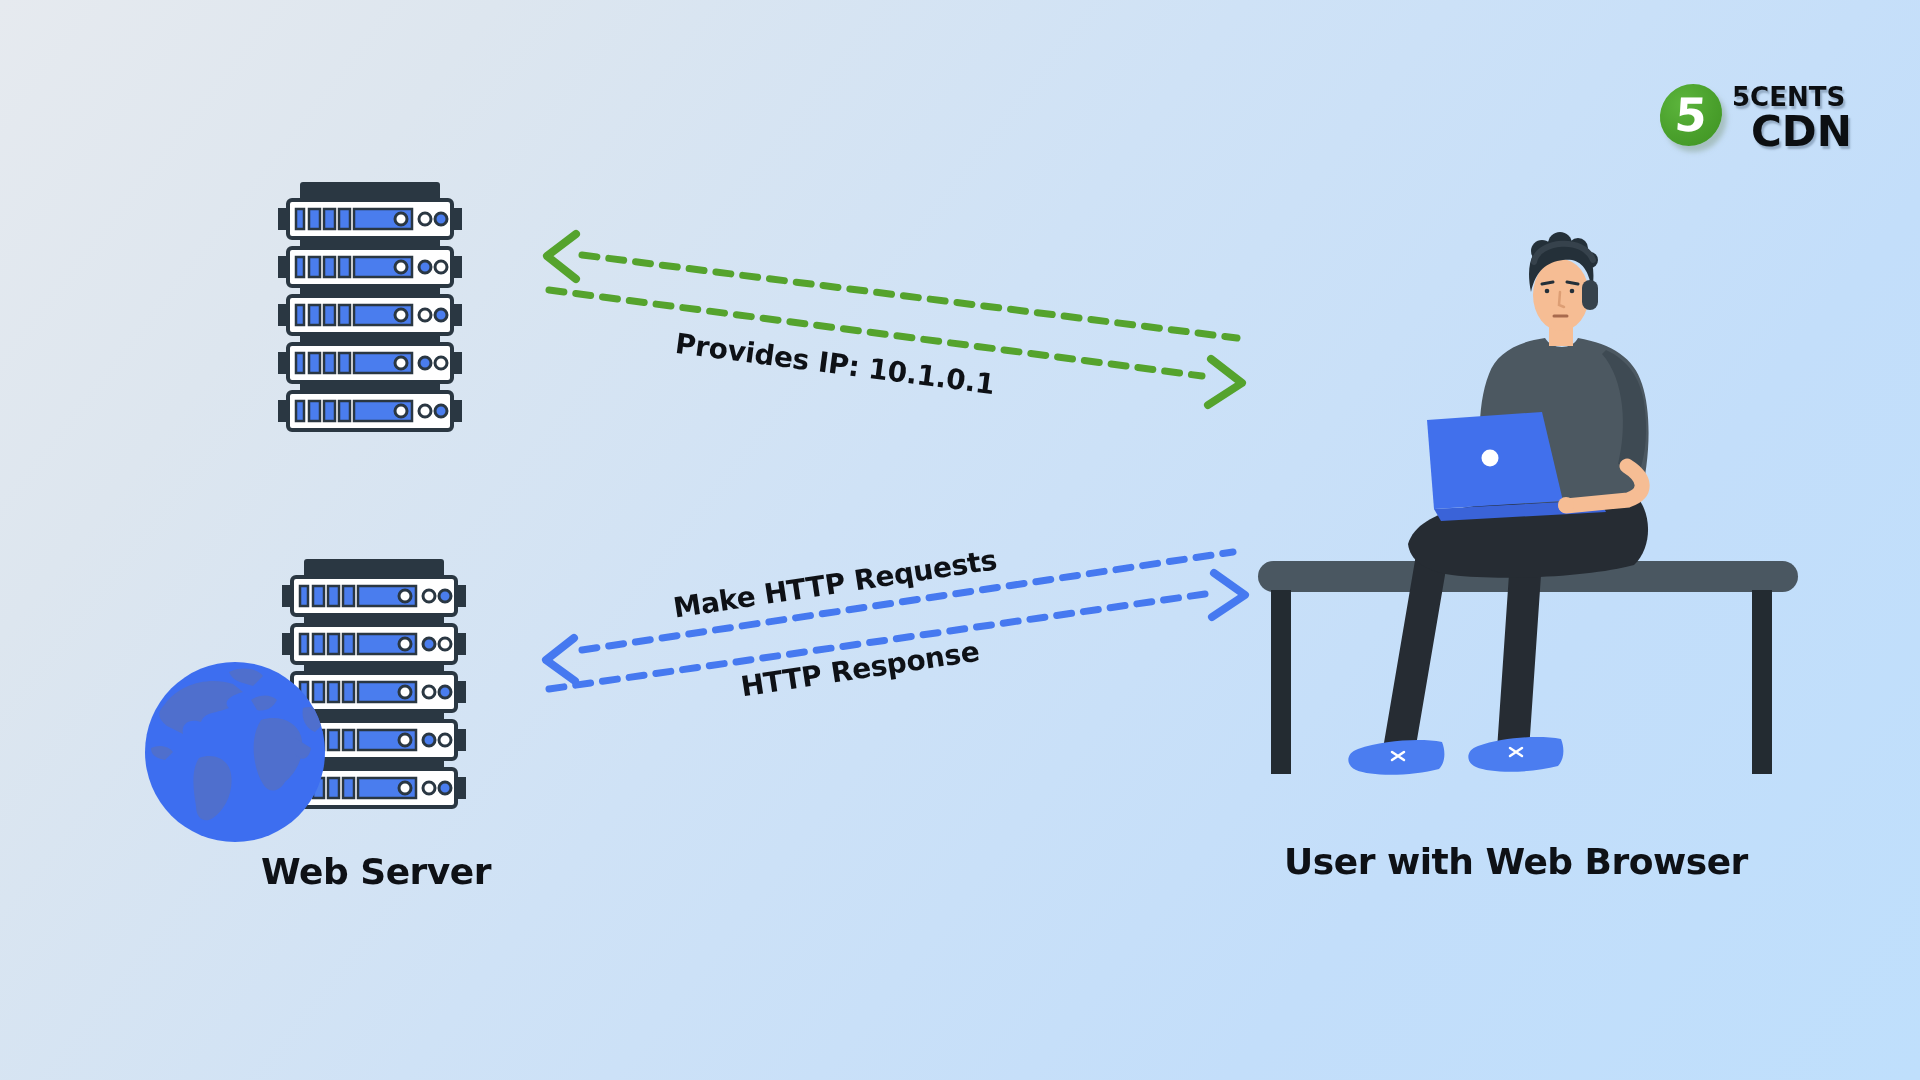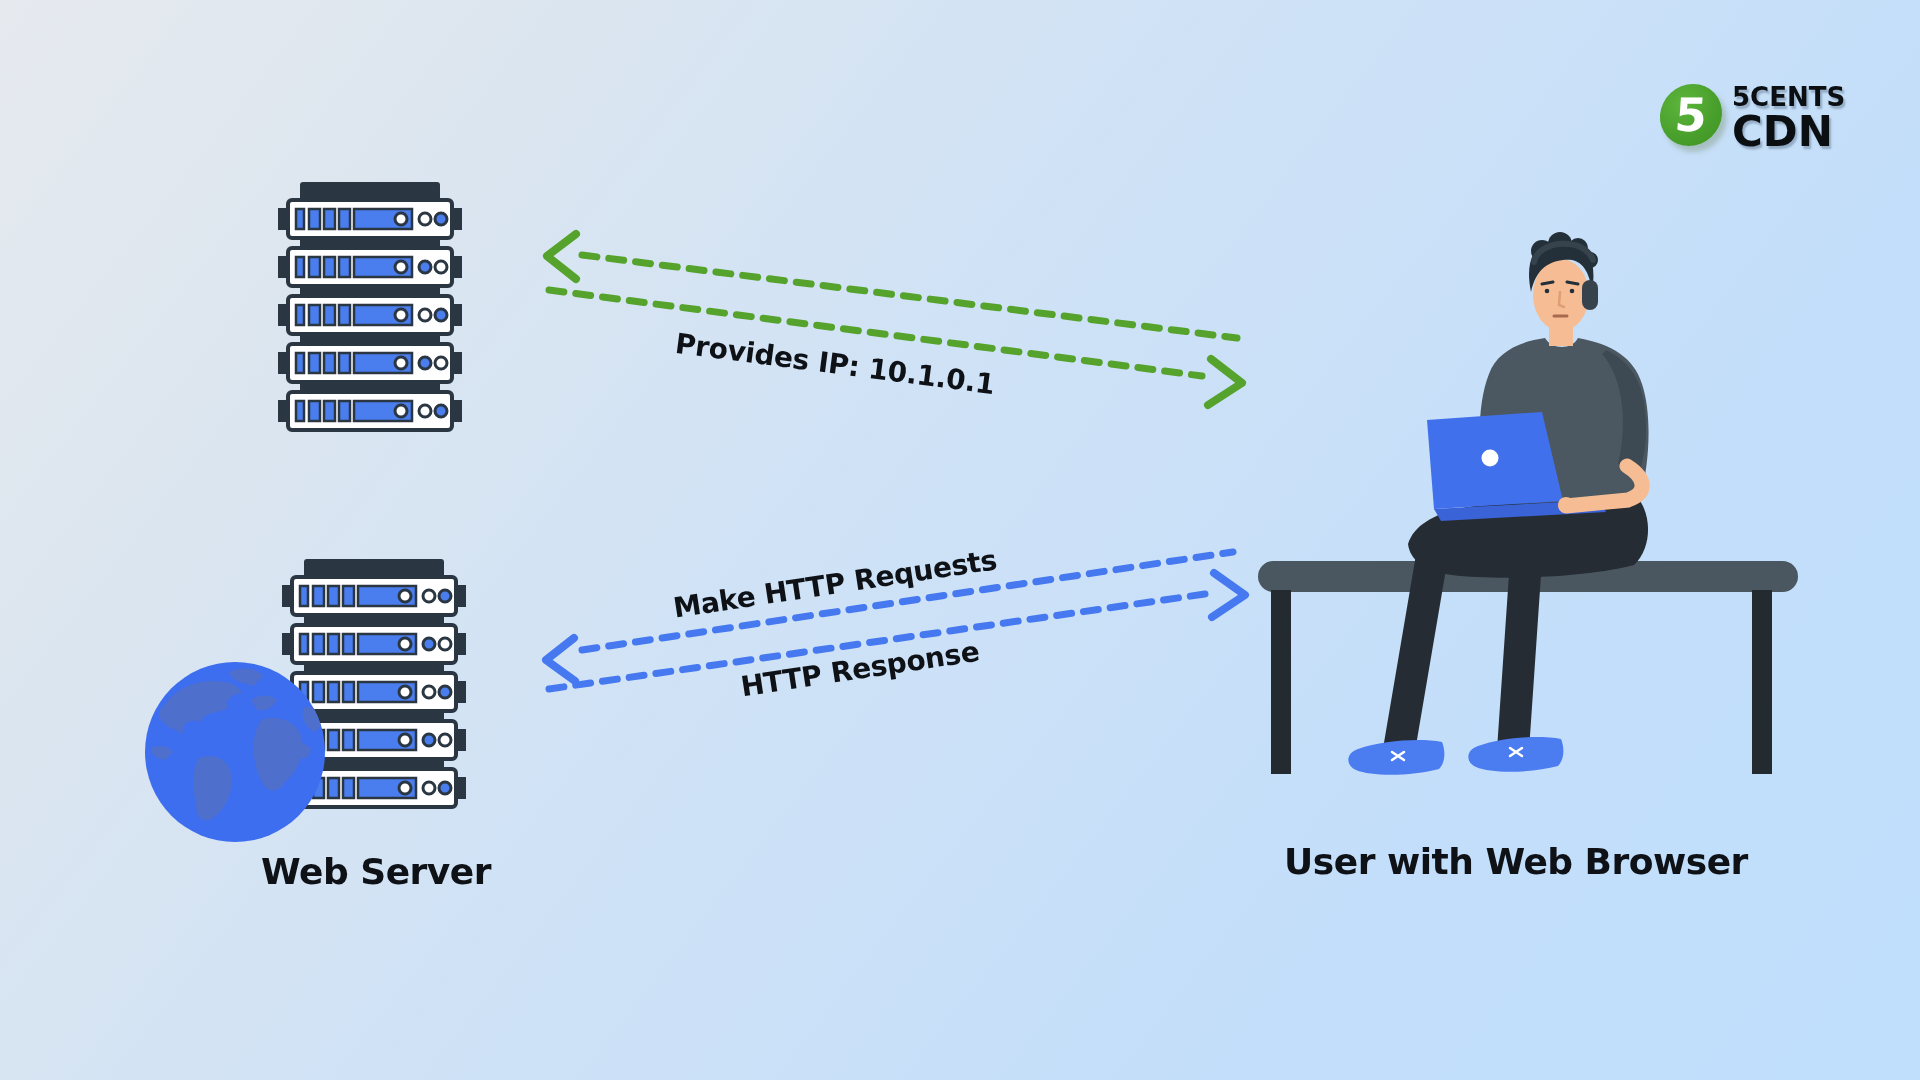--- a/index.html
+++ b/index.html
@@ -23,21 +23,21 @@
   .logo-badge{
     width:62px;height:62px;border-radius:50%;flex:0 0 auto;
     background:radial-gradient(circle at 35% 32%,#5cb53c 0%,#4aa02c 55%,#3f9322 100%);
     color:#ffffff;font-size:46px;font-weight:800;line-height:62px;text-align:center;
     transform:skewX(-4deg);
     box-shadow:5px 6px 5px rgba(140,165,150,.55);
   }
   .logo-text{display:flex;flex-direction:column;line-height:1;color:#0c0f12;
     text-shadow:2px 3px 2px rgba(105,130,155,.55);}
   .logo-top{font-size:26px;font-weight:800;letter-spacing:0px;}
-  .logo-bottom{font-size:42px;font-weight:800;margin-top:1px;letter-spacing:0px;}
+  .logo-bottom{font-size:42px;font-weight:800;margin-top:1px;letter-spacing:0px;margin-left:19px;}
 </style>
 </head>
 <body>
 
 <div class="canvas">
 
   <svg width="0" height="0" style="position:absolute" aria-hidden="true">
     <defs>
       <g id="rack-unit-base">
         <rect x="-10" y="8" width="11" height="22" fill="#2a3742"></rect>

